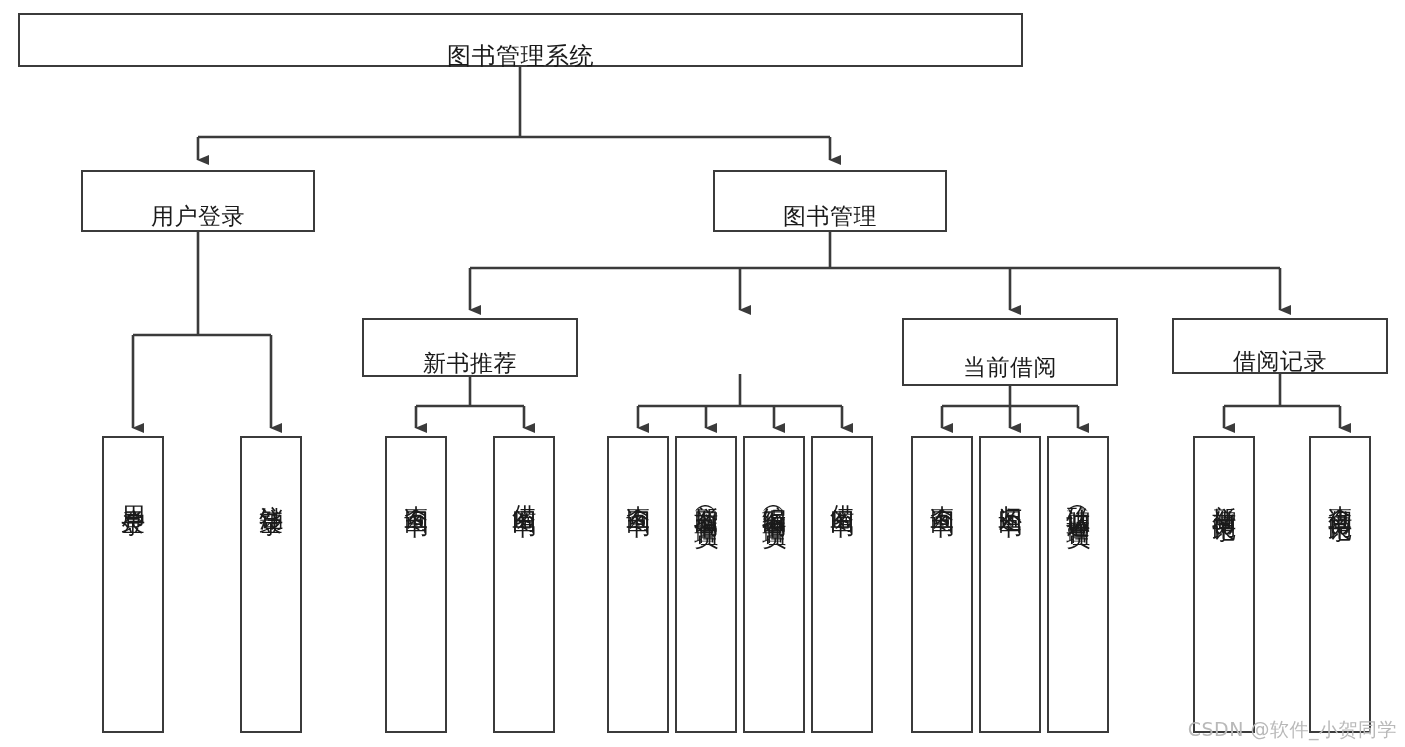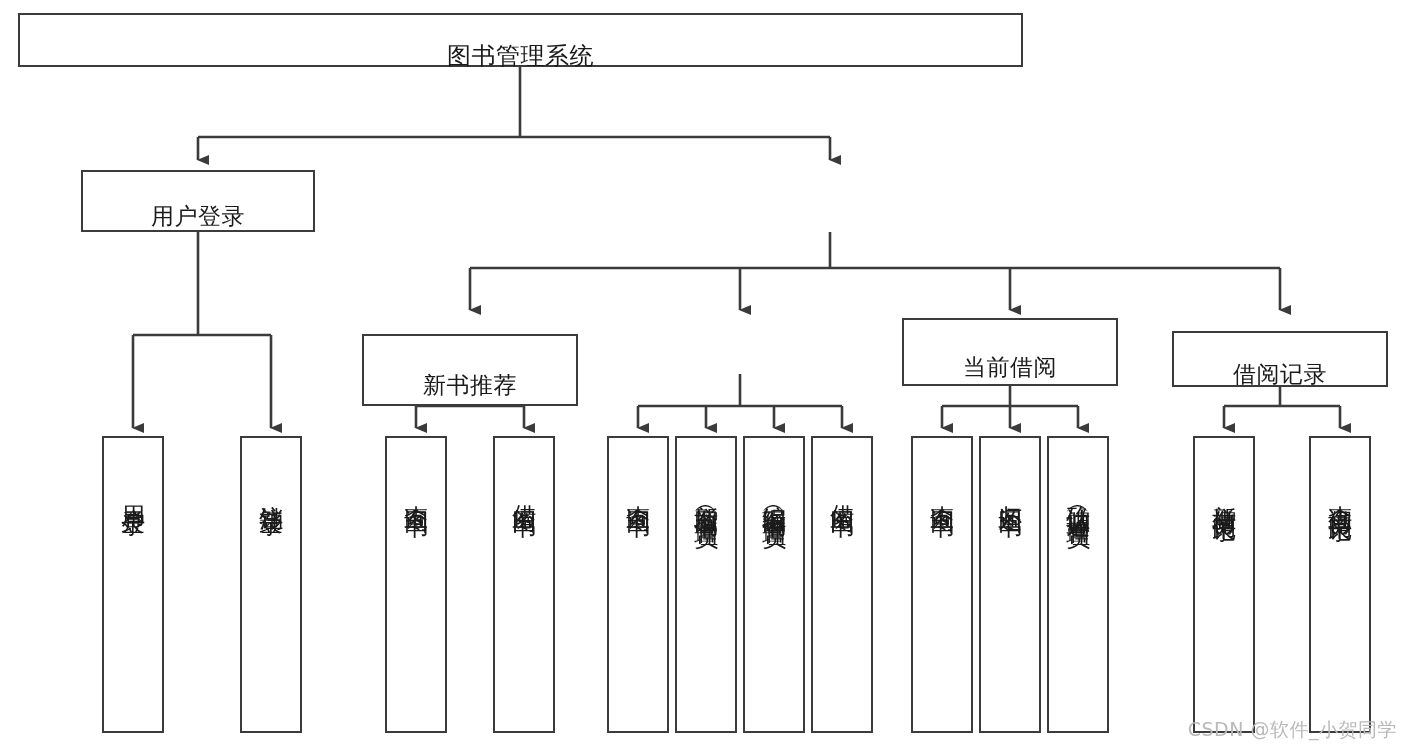--- a/index.html
+++ b/index.html
@@ -131,31 +131,34 @@
   </svg>
 
   <div class="node h-node root" style="left:18px;top:13px;width:1005px;height:54px;">
     <span class="label">图书管理系统</span>
   </div>
 
   <div class="node h-node" style="left:81px;top:170px;width:234px;height:62px;">
     <span class="label">用户登录</span>
   </div>
 
-
-  <div class="node h-node" style="left:362px;top:334px;width:216px;height:72px;">
+  <div class="node h-node" style="left:713px;top:170px;width:234px;height:62px;">
+    <span class="label">图书管理</span>
+  </div>
+
+  <div class="node h-node" style="left:362px;top:318px;width:216px;height:59px;">
     <span class="label">新书推荐</span>
   </div>
 
 
   <div class="node h-node" style="left:902px;top:318px;width:216px;height:68px;">
     <span class="label">当前借阅</span>
   </div>
 
-  <div class="node h-node" style="left:1172px;top:331px;width:216px;height:56px;">
+  <div class="node h-node" style="left:1172px;top:318px;width:216px;height:56px;">
     <span class="label">借阅记录</span>
   </div>
 
   <div class="node v-node" style="left:102px;top:436px;width:62px;height:297px;">
     <span class="label">用户登录</span>
   </div>
 
   <div class="node v-node" style="left:240px;top:436px;width:62px;height:297px;">
     <span class="label">注销登录</span>
   </div>

